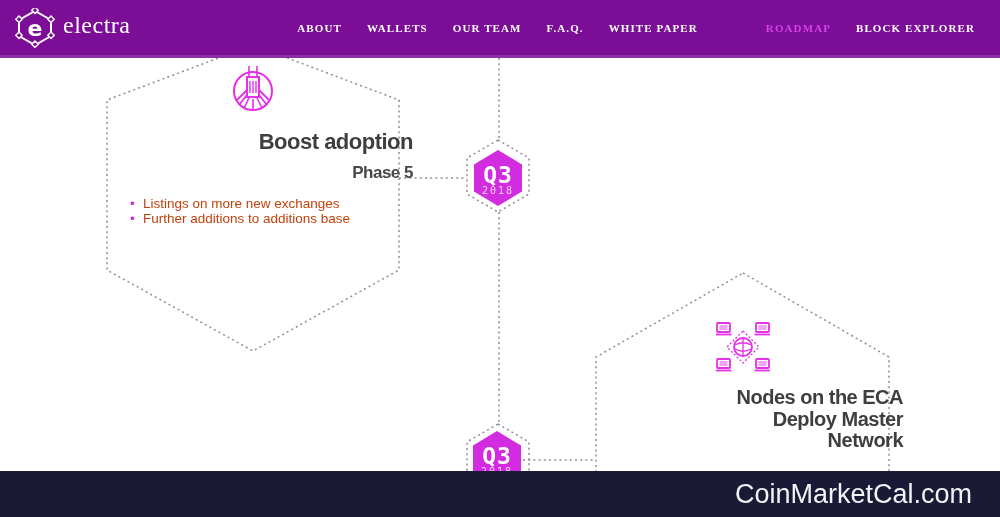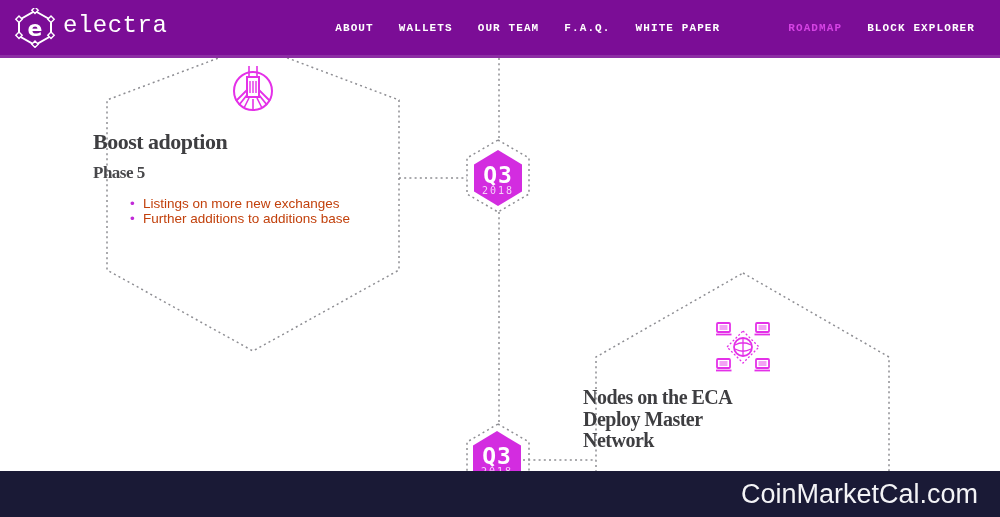--- a/index.html
+++ b/index.html
@@ -9,42 +9,42 @@
   
   .header {
     position:absolute; top:0; left:0; width:1000px; height:58px;
     background:#7B0D96; border-bottom:3px solid #8C2EA4;
     display:flex; align-items:center; justify-content:space-between;
     padding:0 25px 0 14px; z-index:20;
   }
   .logo { display:flex; align-items:center; gap:7px; cursor:pointer; }
   .logo-text {
     color:#ffffff; font-size:24px; letter-spacing:0.5px;
-    font-family:Liberation Mono, monospace; font-weight:400;
+    font-family:Liberation Serif, serif; font-weight:400;
     position:relative; top:-2px;
   }
   .nav { display:flex; align-items:center; gap:25px; }
   .nav a {
     color:#ffffff; text-decoration:none; cursor:pointer;
-    font-family:Liberation Mono, monospace; font-weight:bold;
+    font-family:Liberation Serif, serif; font-weight:bold;
     font-size:11px; letter-spacing:1.1px; white-space:nowrap;
   }
   .nav a.active { color:#D543E4;padding-left:43px; }
 
   
   .main { position:absolute; top:58px; left:0; width:1000px; height:459px; background:#ffffff; }
   .connectors { position:absolute; top:0; left:0; z-index:1; }
 
   .icon-wrap { position:absolute; z-index:2; }
   .rocket-wrap { left:225px; top:7px; width:56px; height:52px; }
   .masternode-wrap { left:716px; top:264px; width:54px; height:50px; }
 
   .card-title {
-    position:absolute; z-index:3; text-align:left;
-    font-family:Liberation Serif, serif; font-weight:bold;
+    position:absolute; z-index:3; text-align:right;
+    font-family:Liberation Sans, sans-serif; font-weight:bold;
     color:#3E3E41; letter-spacing:-0.5px;
   }
   .left-title  { left:93px;  top:71px;  width:320px; font-size:22px; }
   .left-sub    { left:93px;  top:105px; width:320px; font-size:17px; color:#47474a; }
   .right-title { left:583px; top:329px; width:320px; font-size:20px; line-height:21.5px; }
 
   .bullets { position:absolute; left:128px; top:139px; width:280px; z-index:3; list-style:none; }
   .bullets li {
     position:relative; padding-left:15px;
     font-size:13.5px; line-height:14.5px; color:#c2410c;
@@ -69,21 +69,21 @@
   }
   .badge .yr {
     font-family:"DejaVu Sans Mono", monospace;
     font-size:10px; letter-spacing:2px; color:rgba(255,255,255,0.78); line-height:9px;
   }
 
   
   .footer {
     position:absolute; left:0; bottom:0; width:1000px; height:46px;
     background:#1A1A36; z-index:10;
-    display:flex; align-items:center; justify-content:flex-end; padding-right:22px;margin-top:29px;
+    display:flex; align-items:center; justify-content:flex-end; padding-right:28px;margin-top:29px;
   }
   .footer span {
     color:#F3F3F6; font-size:27px; font-family:"Liberation Sans", sans-serif;
   }
 </style>
 </head>
 <body>
 
 <div class="page">
 

